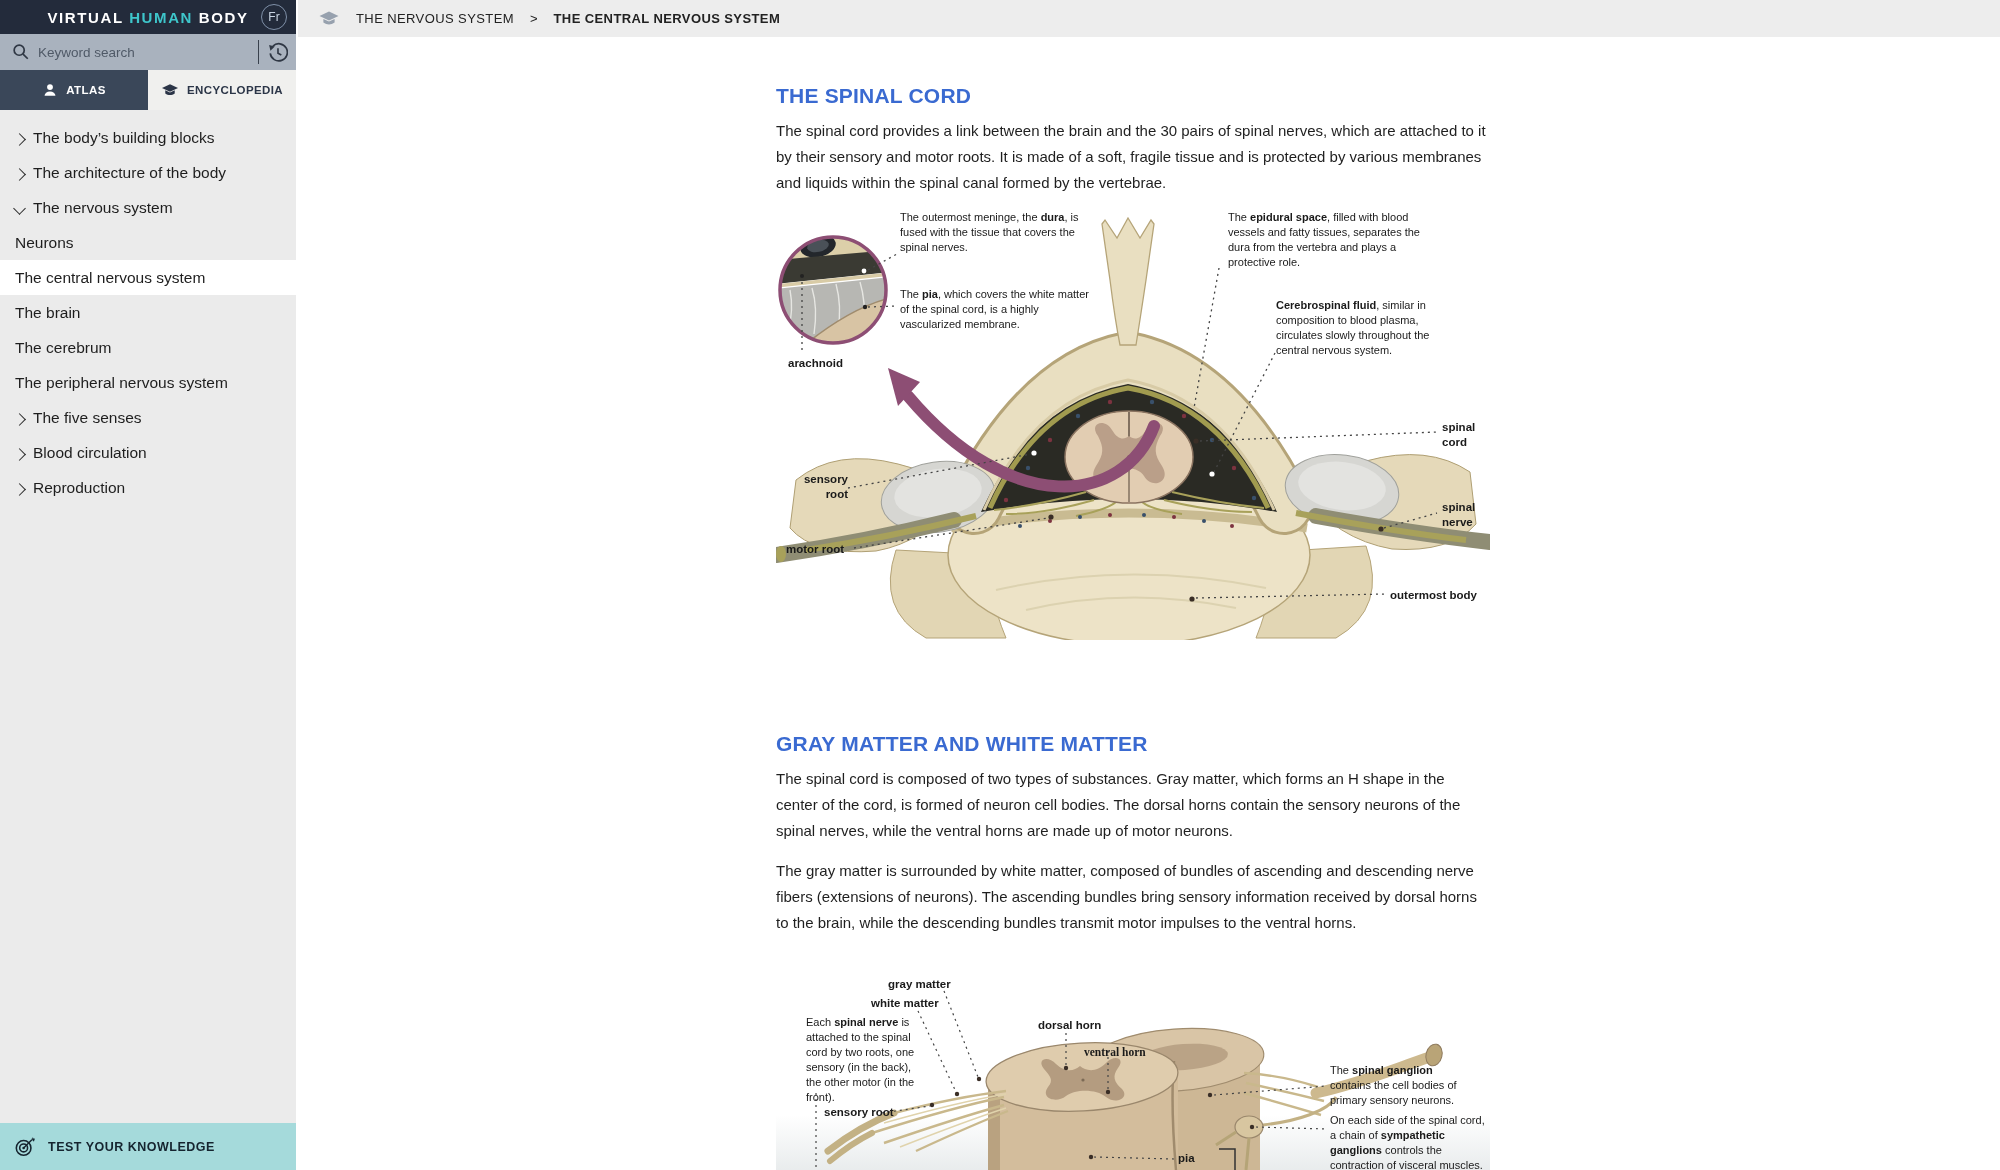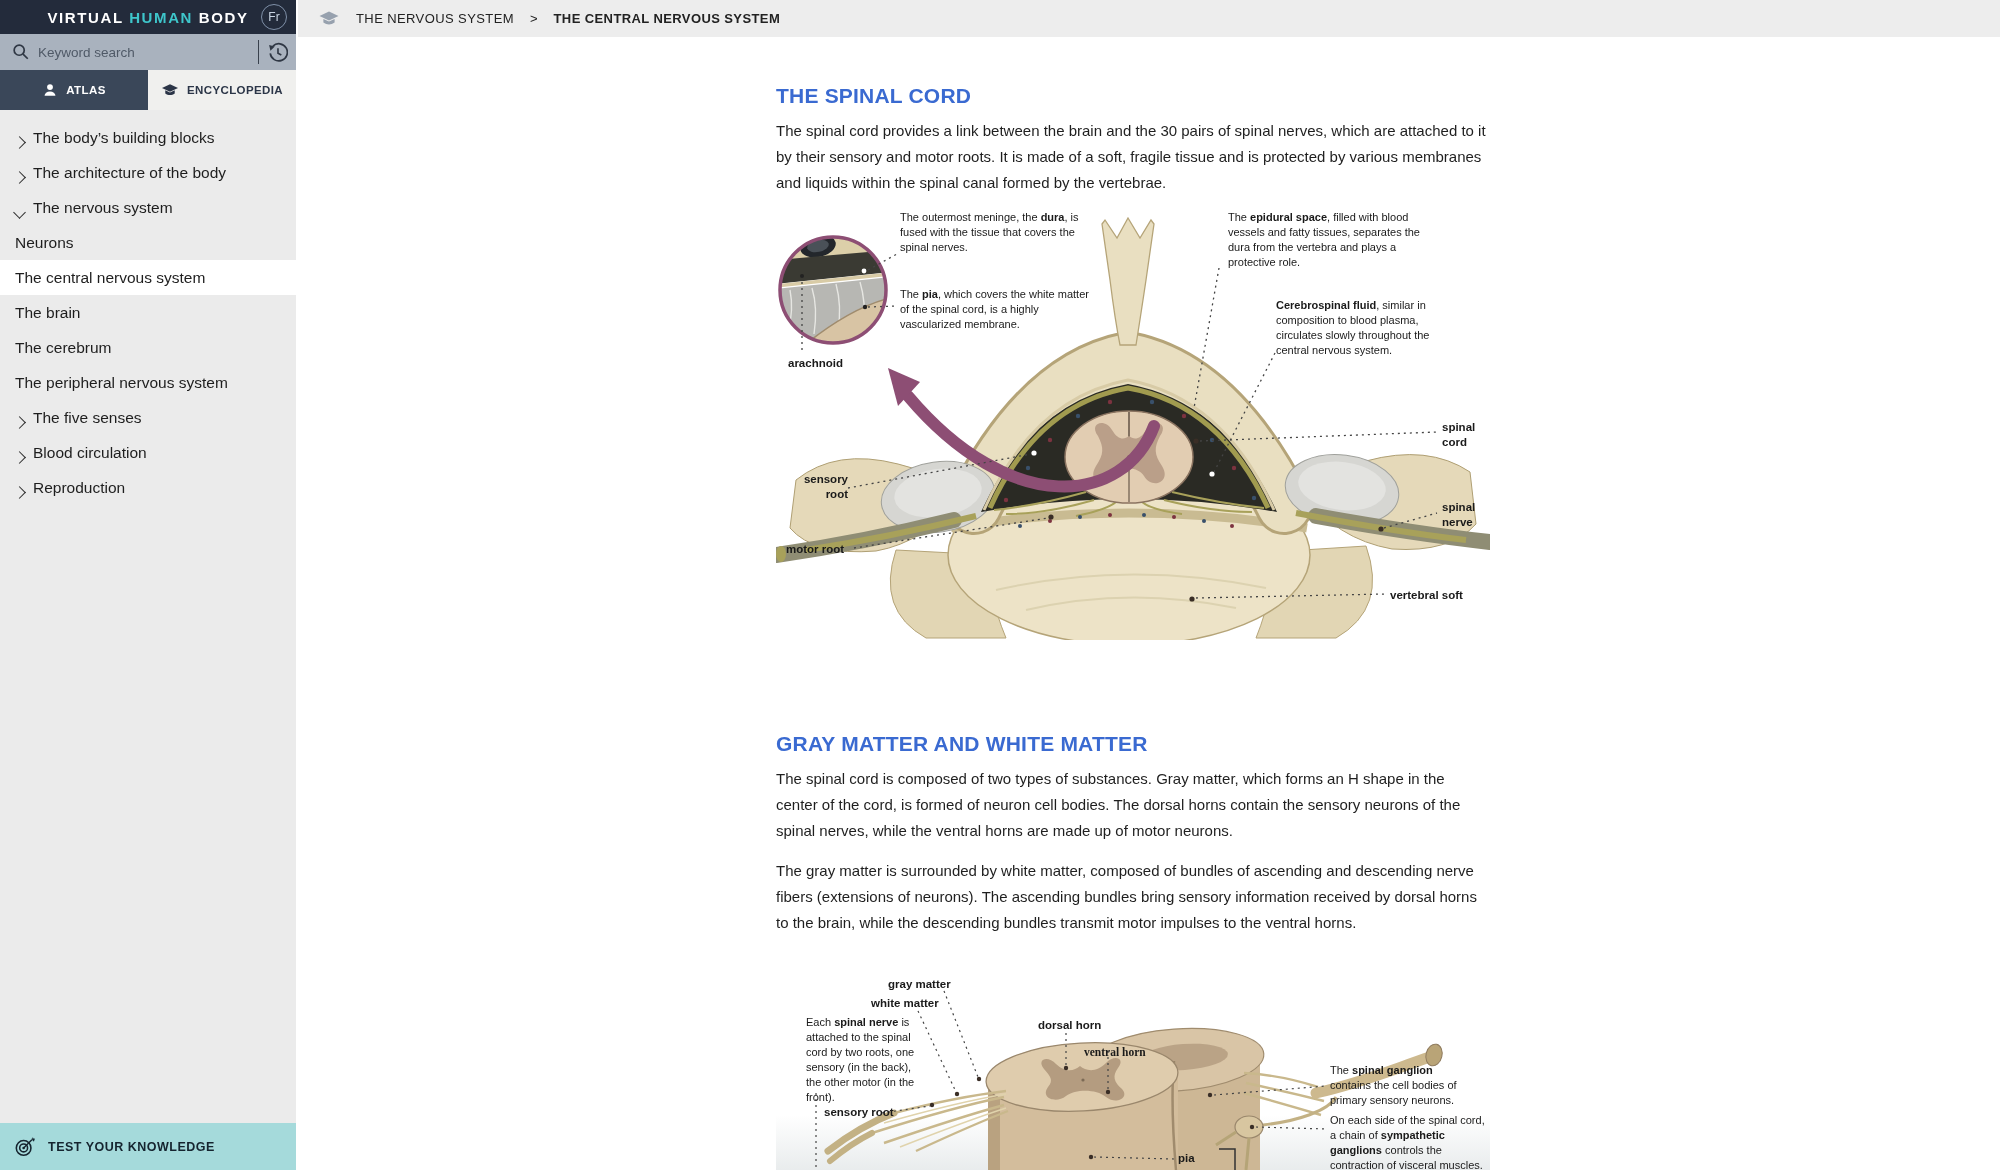--- a/index.html
+++ b/index.html
@@ -24,21 +24,21 @@
                   font-size:13.5px; color:#2F3744; margin-left:8px;
                   font-family:"Liberation Sans", sans-serif; }
   .search-input::placeholder { color:#4B5563; opacity:.95; }
   .search-divider { width:1px; height:24px; background:#39414D; margin:0 8px; }
   .tabs { height:40px; display:flex; flex:0 0 40px; }
   .tab { flex:1; display:flex; align-items:center; justify-content:center; gap:8px;
          font-size:11.5px; font-weight:bold; letter-spacing:.4px; cursor:pointer; }
   .tab-atlas { background:#3A4759; color:#FFFFFF; }
   .tab-enc   { background:#F0F0EE; color:#2B3547; }
   .nav { flex:1 1 auto; padding-top:10px; overflow:hidden; }
-  .nav-row { display:flex; align-items:flex-end; gap:9px; padding:8px 12px 8px 15px;
+  .nav-row { display:flex; align-items:center; gap:9px; padding:8px 12px 8px 15px;
              font-size:15.5px; color:#1E1E1E; line-height:19px; cursor:pointer; }
   .nav-row.child { }
   .nav-row.selected { background:#FFFFFF; }
   .chev { width:9px; height:9px; border-right:1.6px solid #2A2A2A;
           border-bottom:1.6px solid #2A2A2A; flex:0 0 9px; margin-top:4px; }
   .chev.right { transform:rotate(-45deg); }
   .chev.down  { transform:rotate(45deg); margin-top:2px; }
   .footer-btn { flex:0 0 47px; background:#A5DADB; display:flex; align-items:center;
                 gap:12px; padding:0 14px; cursor:pointer; }
   .footer-btn span.lbl { font-size:12.5px; font-weight:bold; letter-spacing:.5px;
@@ -305,21 +305,21 @@
       </svg>
       <div class="dlabel" style="left:124px; top:0; width:196px;"><span>The outermost meninge, the </span><b>dura</b><span>, is fused with the tissue that covers the spinal nerves.</span></div>
       <div class="dlabel" style="left:124px; top:77px; width:190px;"><span>The </span><b>pia</b><span>, which covers the white matter of the spinal cord, is a highly vascularized membrane.</span></div>
       <div class="dlabel bold" style="left:12px; top:146px;">arachnoid</div>
       <div class="dlabel" style="left:452px; top:0; width:200px;"><span>The </span><b>epidural space</b><span>, filled with blood vessels and fatty tissues, separates the dura from the vertebra and plays a protective role.</span></div>
       <div class="dlabel" style="left:500px; top:88px; width:178px;"><b>Cerebrospinal fluid</b><span>, similar in composition to blood plasma, circulates slowly throughout the central nervous system.</span></div>
       <div class="dlabel bold t-right" style="left:14px; top:262px; width:58px;">sensory root</div>
       <div class="dlabel bold nowrap" style="left:10px; top:332px;">motor root</div>
       <div class="dlabel bold" style="left:666px; top:210px; width:46px;">spinal cord</div>
       <div class="dlabel bold" style="left:666px; top:290px; width:46px;">spinal nerve</div>
-      <div class="dlabel bold nowrap" style="left:614px; top:378px;">vertebral soft</div>
+      <div class="dlabel bold nowrap" style="left:614px; top:378px;">outermost body</div>
     </div>
 
     <div class="h-blue" style="left:480px; top:695px;">GRAY MATTER AND WHITE MATTER</div>
     <p class="para" style="left:480px; top:729px;">The spinal cord is composed of two types of substances. Gray matter, which forms an H shape in the center of the cord, is formed of neuron cell bodies. The dorsal horns contain the sensory neurons of the spinal nerves, while the ventral horns are made up of motor neurons.</p>
     <p class="para" style="left:480px; top:821px;">The gray matter is surrounded by white matter, composed of bundles of ascending and descending nerve fibers (extensions of neurons). The ascending bundles bring sensory information received by dorsal horns to the brain, while the descending bundles transmit motor impulses to the ventral horns.</p>
 
     <div class="diagram" style="left:480px; top:928px; width:714px; height:205px; overflow:hidden;">
       <svg width="714" height="205" viewBox="0 0 714 205">
         <defs>
           <linearGradient id="floor" x1="0" y1="0" x2="0" y2="1">

